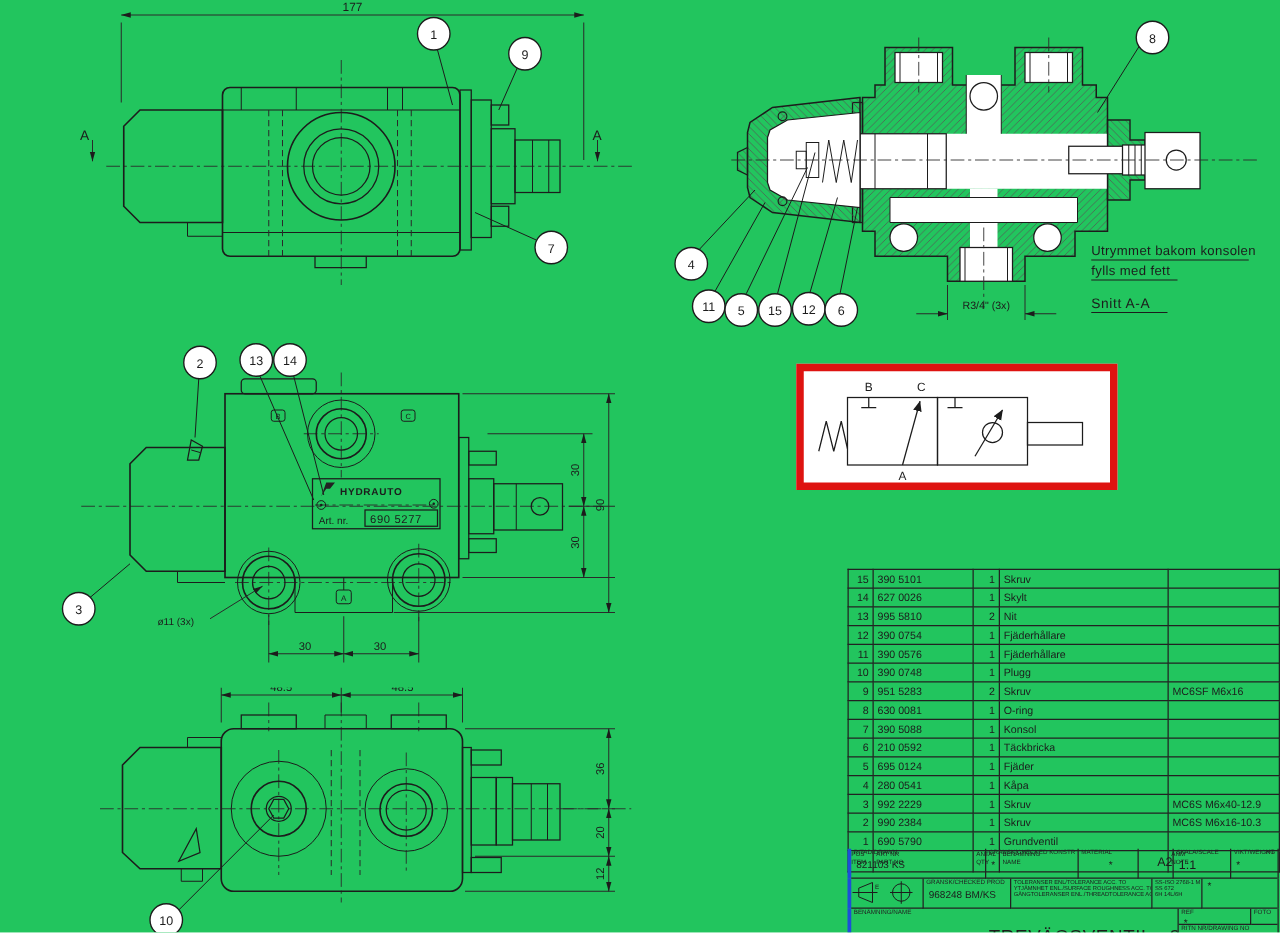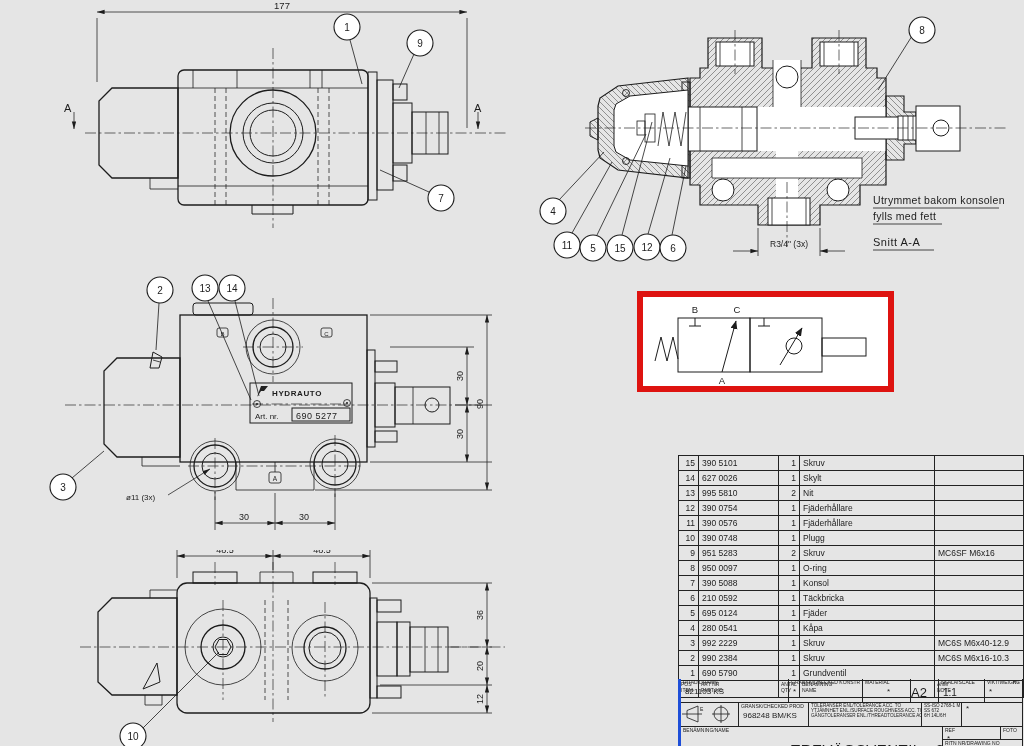--- a/index.html
+++ b/index.html
@@ -1,16 +1,16 @@
 <!DOCTYPE html>
 <html><head>
 <meta charset="utf-8">
 <style>
   html,body{margin:0;padding:0;background:#fff;}
-  #sheet{position:relative;width:1024px;height:746px;background:#e5e5e5;overflow:hidden;
+  #sheet{position:relative;width:1024px;height:746px;background:#22c55e;overflow:hidden;
          font-family:"Liberation Sans",sans-serif;color:#1c1c1c;}
   svg{position:absolute;}
   
   .ol{fill:none;stroke:#1c1c1c;stroke-width:1.3px;}
   .o2{fill:none;stroke:#1c1c1c;stroke-width:1px;}
   .tn{fill:none;stroke:#1c1c1c;stroke-width:.8px;}
   .cl{fill:none;stroke:#2a2a2a;stroke-width:.7px;stroke-dasharray:11 3 2.5 3;}
   .hid{fill:none;stroke:#2a2a2a;stroke-width:.8px;stroke-dasharray:5 3;}
   .dim{fill:none;stroke:#2a2a2a;stroke-width:.8px;}
   .wh{fill:#fff;stroke:#1c1c1c;stroke-width:1px;}
@@ -31,21 +31,21 @@
   
   #tblock{position:absolute;left:678px;top:679px;width:345px;height:80px;font-size:8px;}
   .tb-row{display:flex;border-left:3px solid #1d4ed8;border-right:1px solid #222;}
   .tb-cell{border-right:1px solid #222;border-bottom:1px solid #222;box-sizing:border-box;
            position:relative;overflow:hidden;}
   .tb-cell:last-child{border-right:none;}
   .lbl{font-size:5px;line-height:5.5px;color:#222;display:block;padding:1px 0 0 2px;}
   .val{font-size:8px;display:block;padding:1px 0 0 4px;}
   .tiny{font-size:4.6px;line-height:5.2px;display:block;padding:0 0 0 2px;white-space:nowrap;}
   .bigname{font-size:15px;letter-spacing:.5px;position:absolute;left:110px;bottom:1px;white-space:nowrap;}
-  .fmt{font-size:13px;text-align:left;display:block;padding-top:6px;}
+  .fmt{font-size:10px;text-align:right;display:block;padding-top:6px;}
 </style>
 </head>
 <body>
 
 <div id="sheet">
 
 <svg style="left:0;top:0" width="520" height="245" viewBox="0 0 520 245">
   <defs>
     <marker id="arr-s" orient="auto-start-reverse" markerWidth="10" markerHeight="7" refX="9.5" refY="3">
       <path d="M0,.3 L9.8,3 L0,5.7 Z" fill="#1c1c1c"></path>
@@ -482,21 +482,21 @@
         </tr>
         <tr>
           <td class="c-pos">9</td>
           <td class="c-art">951 5283</td>
           <td class="c-qty">2</td>
           <td class="c-name">Skruv</td>
           <td class="c-note">MC6SF M6x16</td>
         </tr>
         <tr>
           <td class="c-pos">8</td>
-          <td class="c-art">950 0097</td>
+          <td class="c-art">630 0081</td>
           <td class="c-qty">1</td>
           <td class="c-name">O-ring</td>
           <td class="c-note"></td>
         </tr>
         <tr>
           <td class="c-pos">7</td>
           <td class="c-art">390 5088</td>
           <td class="c-qty">1</td>
           <td class="c-name">Konsol</td>
           <td class="c-note"></td>

